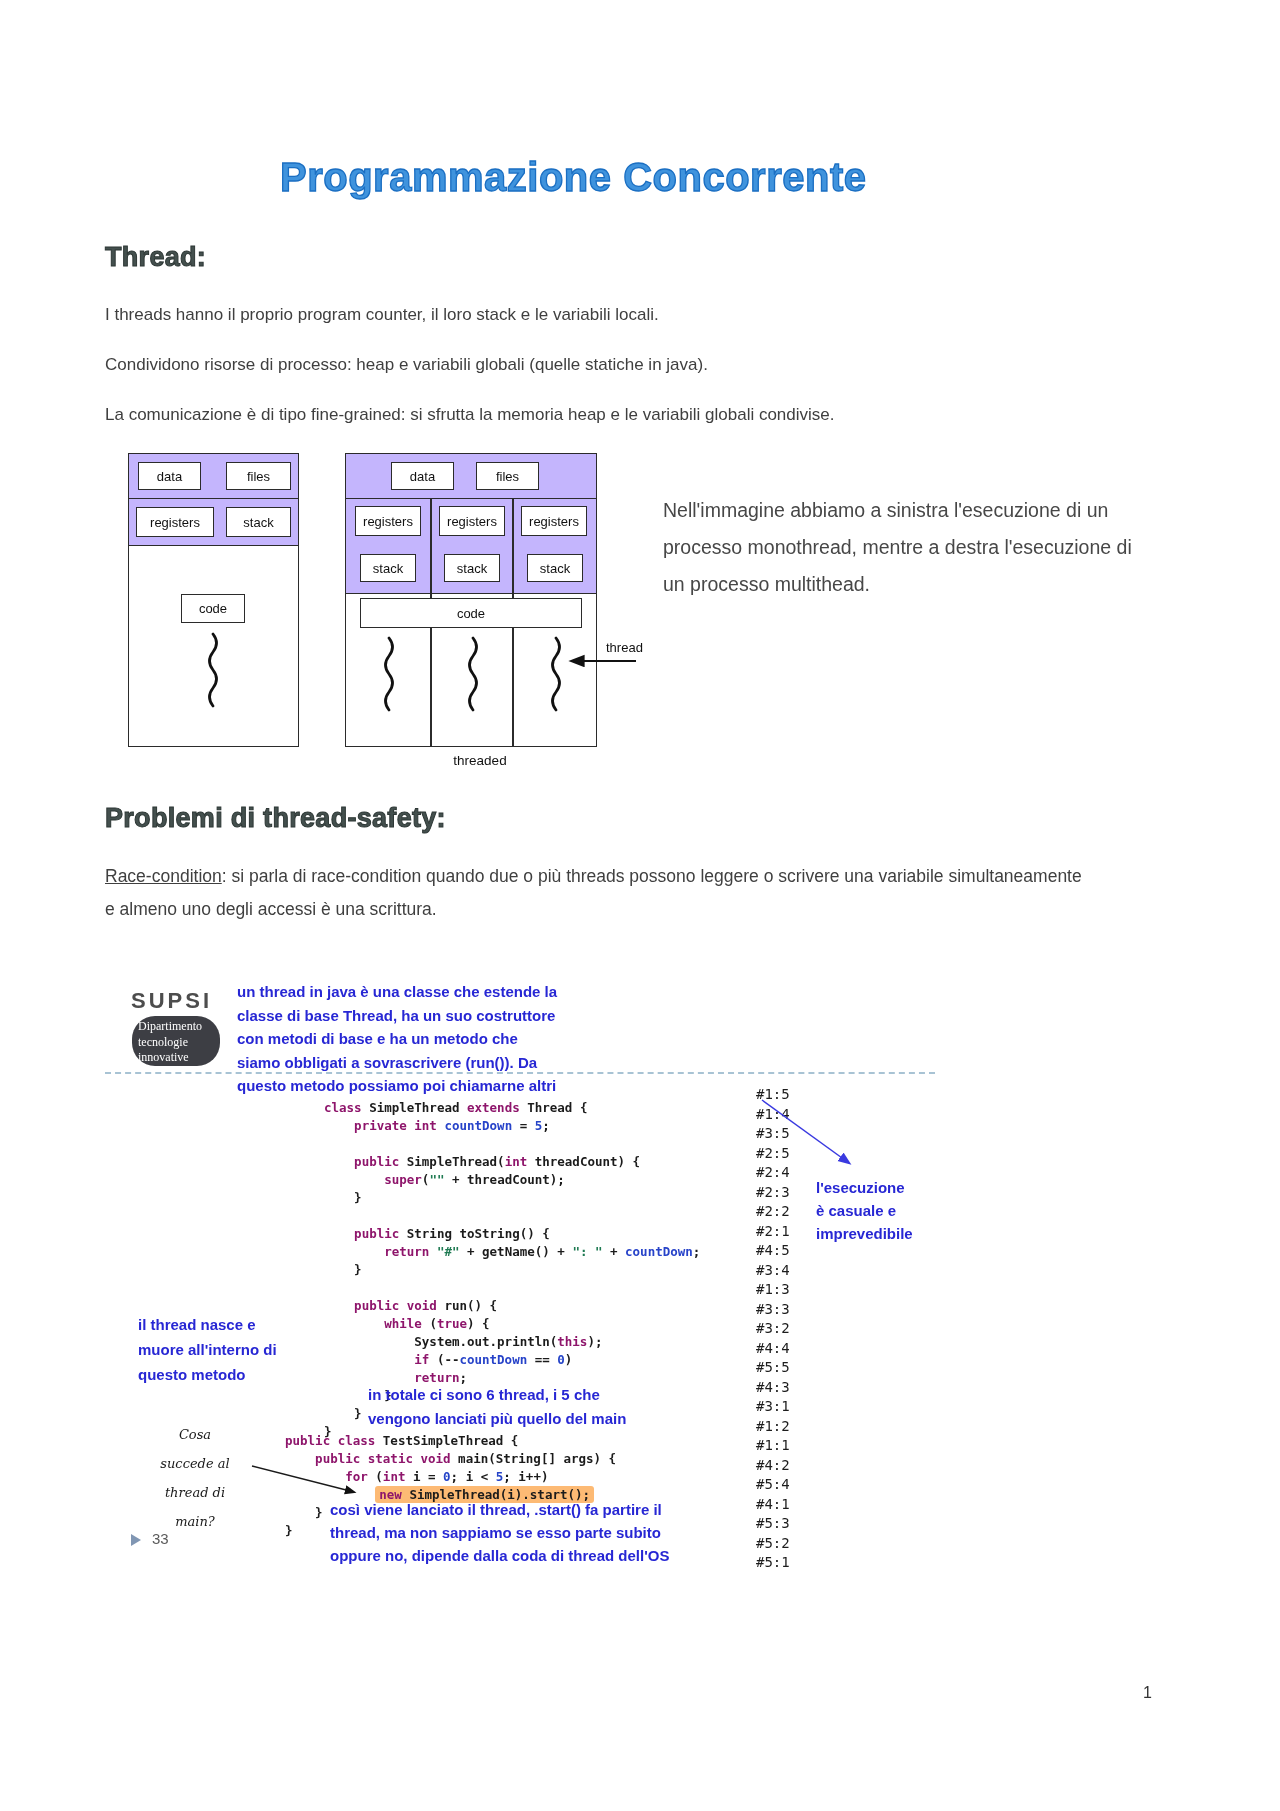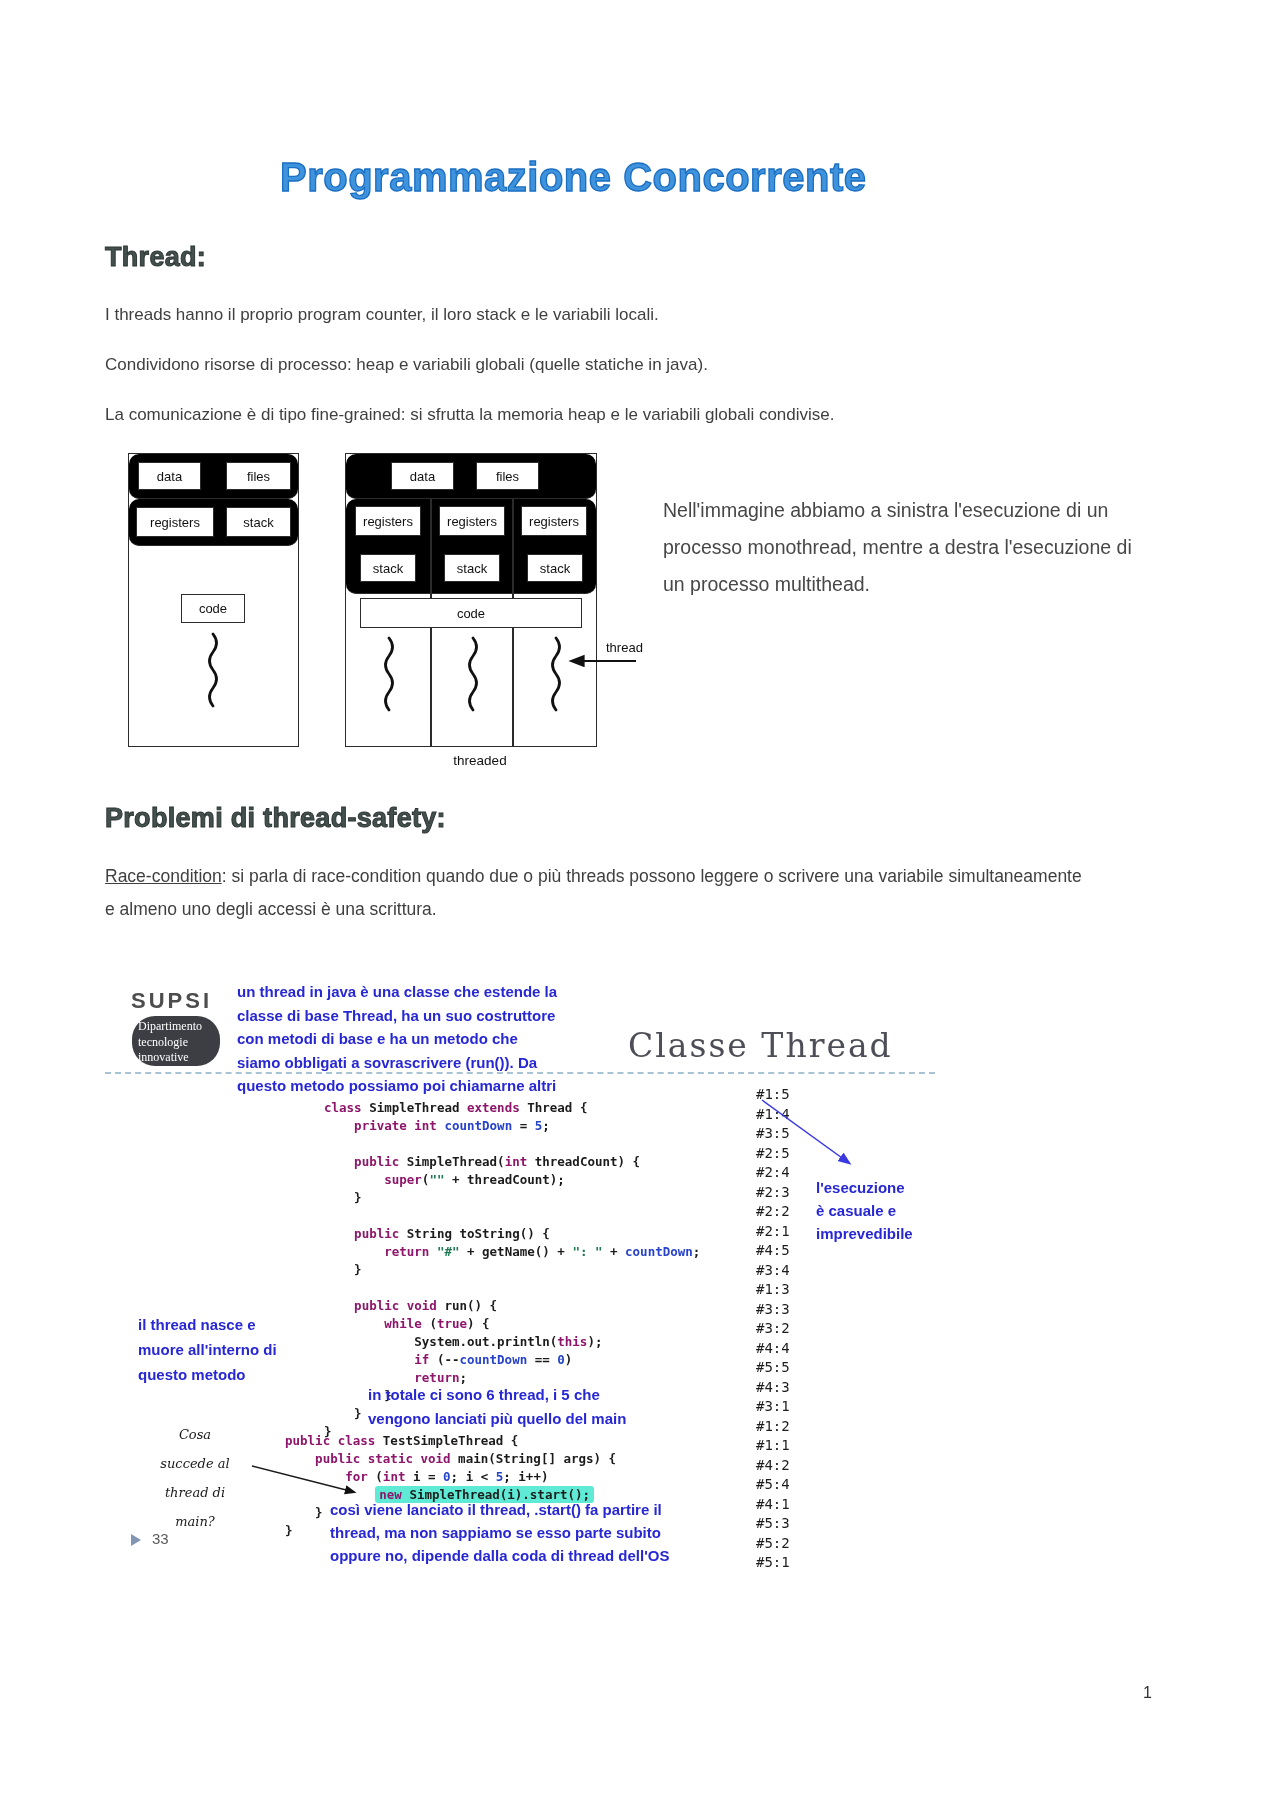--- a/index.html
+++ b/index.html
@@ -12,40 +12,40 @@
   
   .doc-title{font-size:40px;font-weight:700;color:#3f93dd;-webkit-text-stroke:1.3px #1a6ec2;letter-spacing:.5px;}
   .h1{font-size:27px;font-weight:700;color:#44504e;-webkit-text-stroke:1px #2d3735;letter-spacing:.3px;}
 
   .body-txt{font-size:17px;color:#3f3f3f;}
   .race{font-size:17.5px;line-height:33px;width:990px;color:#3f3f3f;}
   .caption{font-size:19.5px;line-height:37px;width:495px;color:#474747;}
 
   
   .proc{position:absolute;border:1.6px solid #2b2b2b;background:#fff;}
-  .band{position:absolute;left:0;width:100%;background:#000000;border-bottom:1.6px solid #2b2b2b;box-sizing:border-box;border-radius:10px;}
+  .band{position:absolute;left:0;width:100%;background:#c4b5fd;border-bottom:1.6px solid #2b2b2b;box-sizing:border-box;}
   .dbox{position:absolute;background:#fff;border:1.4px solid #2b2b2b;display:flex;align-items:center;justify-content:center;
         font-size:13px;color:#111;box-sizing:border-box;}
   .vline{position:absolute;width:1.6px;background:#2b2b2b;}
   .diag-lbl{font-size:13px;color:#111;}
 
   
   .supsi-brand{font-size:22px;font-weight:600;letter-spacing:3px;color:#4d4d4d;}
   .supsi-dept{background:#3d3e44;color:#fff;font-family:"Liberation Serif",serif;font-size:12px;line-height:15.5px;
               padding:3px 6px;box-sizing:border-box;border-radius:23px;}
   .slide-title{font-family:"DejaVu Serif",serif;font-size:33px;color:#4e4e58;letter-spacing:2px;}
   .dashed{border-top:2px dashed #a8c3d4;height:0;}
   .note-blue{font-size:15px;font-weight:600;color:#2727d4;line-height:23.5px;}
   .note-hand{font-family:"DejaVu Serif",serif;font-style:italic;font-size:13px;color:#1a1a1a;line-height:29px;text-align:center;}
 
   
   .code{font-family:"DejaVu Sans Mono",monospace;font-size:12.5px;font-weight:700;}
   .cl{height:18px;white-space:pre;}
   .tk-k{color:#8e156b;} .tk-p{color:#1b1b1b;} .tk-f{color:#2743c9;} .tk-s{color:#1e7a52;} .tk-n{color:#2544c8;}
-  .hl{background:#5eead4;border-radius:3px;padding:1px 4px;}
+  .hl{background:#fdba74;border-radius:3px;padding:1px 4px;}
 
   
   .out{font-family:"DejaVu Sans Mono",monospace;font-size:14px;font-weight:500;color:#1d1d1d;}
   .out-line{height:19.5px;}
 
   .play-tri{width:0;height:0;border-left:10px solid #8096b3;border-top:6.5px solid transparent;border-bottom:6.5px solid transparent;}
   svg.overlay{position:absolute;left:0;top:0;pointer-events:none;}
 </style>
 </head>
 <body>
@@ -141,21 +141,20 @@
 tecnologie
 innovative</div>
   <div class="abs dashed" style="left:105px;top:1072px;width:830px;"></div>
 
   <div class="abs note-blue pre" style="left:237px;top:980px;">un thread in java è una classe che estende la
 classe di base Thread, ha un suo costruttore
 con metodi di base e ha un metodo che
 siamo obbligati a sovrascrivere (run()). Da
 questo metodo possiamo poi chiamarne altri</div>
 
-  <div class="abs slide-title" style="left:628px;top:1026px;">Classe Thread</div>
 
   <div id="code1" class="abs code" style="left:285px;top:1100px;margin-left:39px;">
       <div class="cl"><span class="tk-k">class </span><span class="tk-p">SimpleThread </span><span class="tk-k">extends </span><span class="tk-p">Thread {</span></div>
       <div class="cl"><span class="tk-p">    </span><span class="tk-k">private int </span><span class="tk-f">countDown</span><span class="tk-p"> = </span><span class="tk-n">5</span><span class="tk-p">;</span></div>
       <div class="cl"></div>
       <div class="cl"><span class="tk-p">    </span><span class="tk-k">public </span><span class="tk-p">SimpleThread(</span><span class="tk-k">int</span><span class="tk-p"> threadCount) {</span></div>
       <div class="cl"><span class="tk-p">        </span><span class="tk-k">super</span><span class="tk-p">(</span><span class="tk-s">""</span><span class="tk-p"> + threadCount);</span></div>
       <div class="cl"><span class="tk-p">    }</span></div>
       <div class="cl"></div>
       <div class="cl"><span class="tk-p">    </span><span class="tk-k">public </span><span class="tk-p">String toString() {</span></div>

